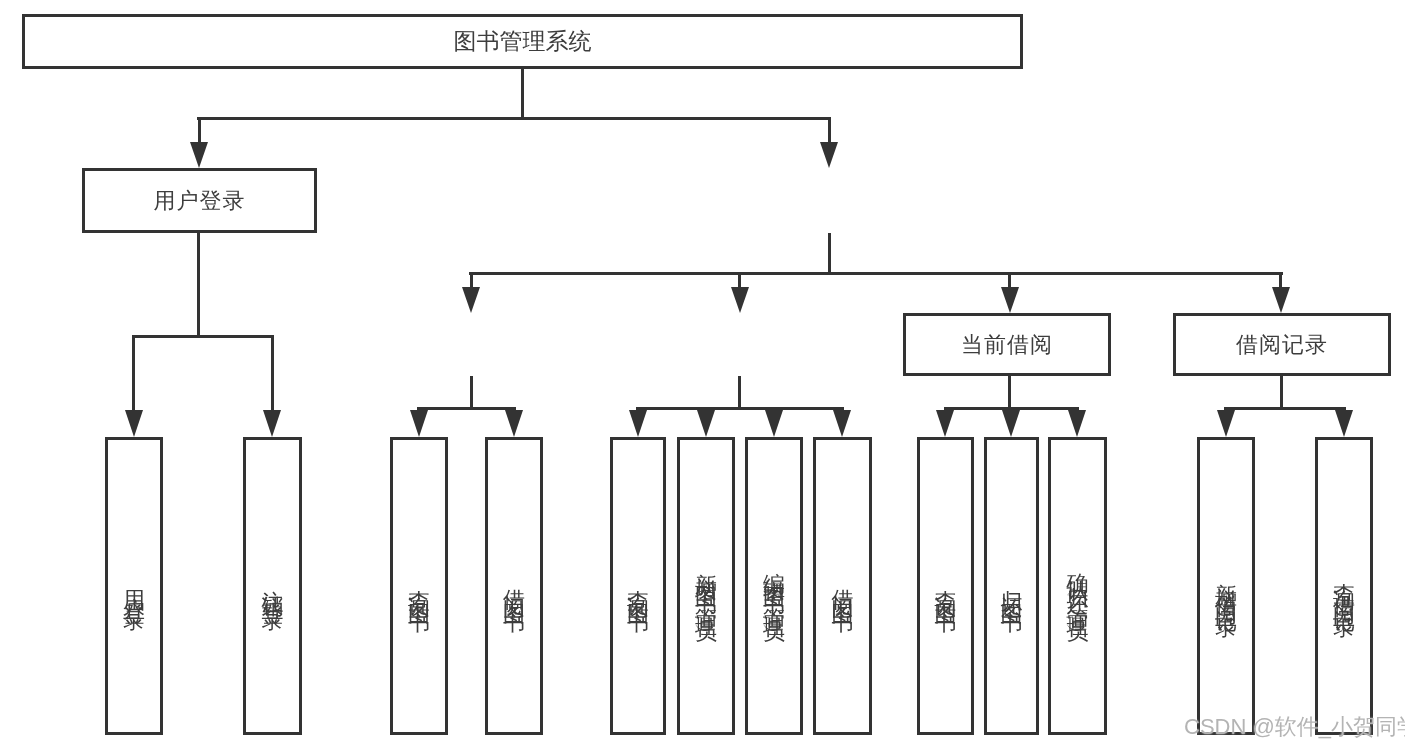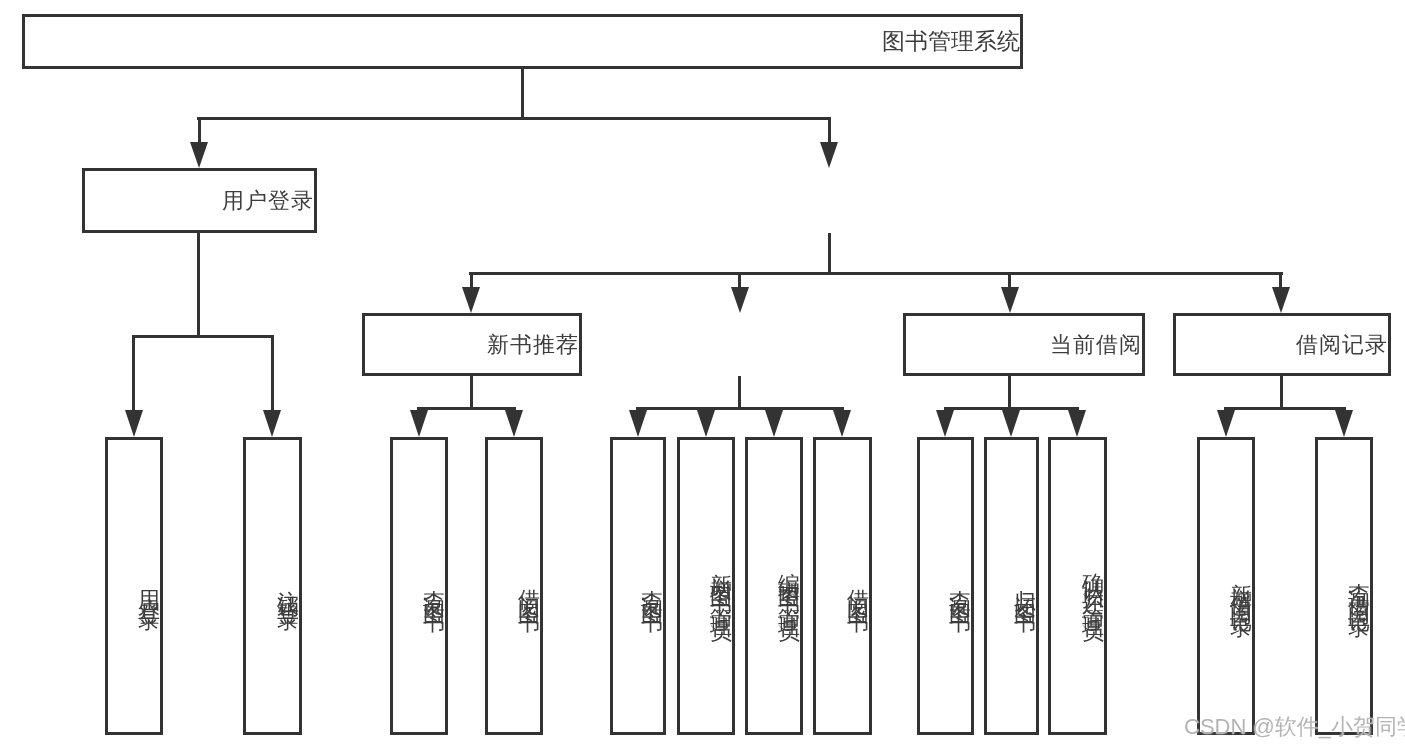--- a/index.html
+++ b/index.html
@@ -1,20 +1,20 @@
 <!DOCTYPE html>
 <html><head>
 <meta charset="utf-8">
 <style>
   html,body{margin:0;padding:0;background:#ffffff;}
   body{font-family:"Liberation Sans","DejaVu Sans",sans-serif;}
   .stage{position:relative;width:1405px;height:747px;background:#ffffff;overflow:hidden;}
   .box{
     position:absolute;box-sizing:border-box;border:3px solid #333333;background:#ffffff;
-    display:flex;align-items:center;justify-content:flex-end;color:#3d3d3d;z-index:2;
+    display:flex;align-items:center;justify-content:center;color:#3d3d3d;z-index:2;
   }
   .hbox{font-size:22px;letter-spacing:1px;}
   .rootbox{font-size:23px;}
   .leaf{top:437px;height:298px;}
   .leaf .vtext{
     writing-mode:vertical-rl;text-orientation:mixed;font-size:22px;line-height:1;
     letter-spacing:7px;color:#3d3d3d;
   }
   .line{position:absolute;background:#333333;z-index:1;}
   .arrow{
@@ -59,24 +59,21 @@
   <div class="line" style="left:469px;top:272px;width:814px;height:3px;"></div>
   <div class="line" style="left:470px;top:275px;width:3px;height:13px;"></div>
   <div class="arrow a26" style="left:462px;top:287px;"></div>
   <div class="line" style="left:738px;top:275px;width:3px;height:13px;"></div>
   <div class="arrow a26" style="left:731px;top:287px;"></div>
   <div class="line" style="left:1008px;top:275px;width:3px;height:13px;"></div>
   <div class="arrow a26" style="left:1001px;top:287px;"></div>
   <div class="line" style="left:1279px;top:275px;width:3px;height:13px;"></div>
   <div class="arrow a26" style="left:1272px;top:287px;"></div>
 
-  <div class="box hbox" style="left:362px;top:313px;width:220px;height:63px;">
-    <span>新书推荐</span>
-  </div>
-  <div class="box hbox" style="left:903px;top:313px;width:242px;height:63px;font-family:Liberation Mono, monospace;">
+  <div class="box hbox" style="left:903px;top:313px;width:208px;height:63px;font-family:Liberation Mono, monospace;">
     <span>当前借阅</span>
   </div>
   <div class="box hbox" style="left:1173px;top:313px;width:218px;height:63px;">
     <span>借阅记录</span>
   </div>
 
   <div class="line" style="left:470px;top:376px;width:3px;height:31px;"></div>
   <div class="line" style="left:417px;top:407px;width:99px;height:3px;"></div>
   <div class="arrow" style="left:410px;top:410px;"></div>
   <div class="arrow" style="left:505px;top:410px;"></div>

